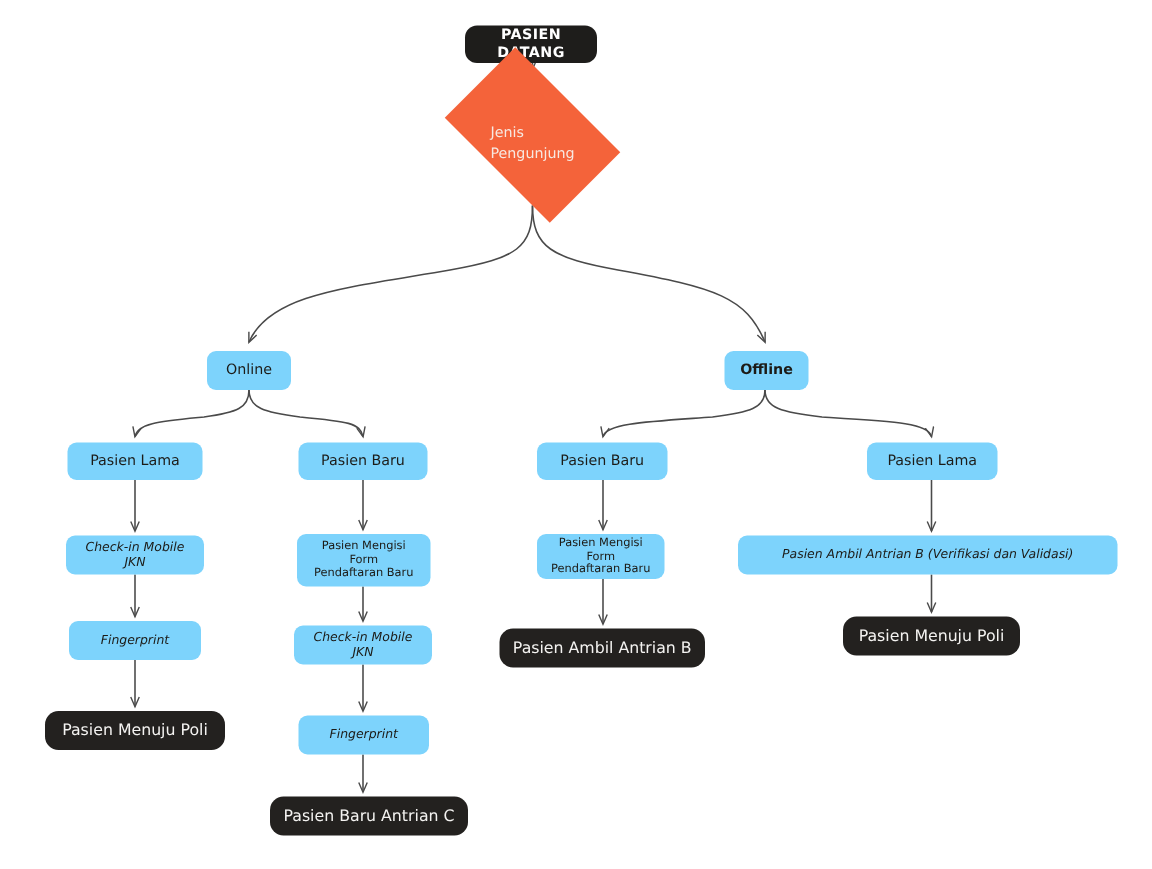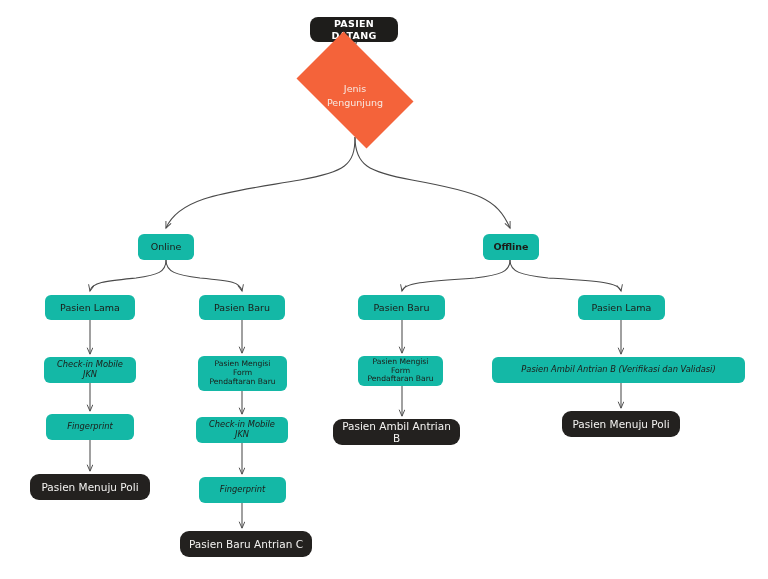--- a/index.html
+++ b/index.html
@@ -31,21 +31,21 @@
     align-items: center;
     justify-content: center;
     text-align: center;
     box-sizing: border-box;
     border-radius: 6px;
     line-height: 1.18;
     padding: 2px 6px;
     white-space: pre-line;
   }
   .node.yellow {
-    background: #14b8a6;
+    background: #7dd3fc;
     color: #1c1b17;
     font-size: 9.5px;
   }
   .node.dark {
     background: #23211f;
     color: #f4f3f1;
     font-size: 10.5px;
     border-radius: 9px;
   }
   .node.start {
@@ -61,21 +61,20 @@
     font-style: italic;
   }
   .node.tiny {
     font-size: 7.6px;
   }
   .diamond {
     position: absolute;
     display: flex;
     align-items: center;
     justify-content: center;
-    text-align: center;
     color: #f7e9e2;
     font-size: 9.5px;
     line-height: 1.45;
     white-space: pre-line;
   }
   .diamond .dshape {
     position: absolute;
     left: 0;
     top: 0;
     width: 100%;
@@ -152,19 +151,19 @@
   <div class="node yellow" style="left:199px; top:295px; width:86px; height:25px;">Pasien Baru</div>
   <div class="node yellow tiny" style="left:198px; top:356px; width:89px; height:35px;">Pasien Mengisi Form
 Pendaftaran Baru</div>
   <div class="node yellow small" style="left:196px; top:417px; width:92px; height:26px;">Check-in Mobile JKN</div>
   <div class="node yellow small" style="left:199px; top:477px; width:87px; height:26px;">Fingerprint</div>
   <div class="node dark" style="left:180px; top:531px; width:132px; height:26px;">Pasien Baru Antrian C</div>
 
   <div class="node yellow" style="left:358px; top:295px; width:87px; height:25px;">Pasien Baru</div>
   <div class="node yellow tiny" style="left:358px; top:356px; width:85px; height:30px;">Pasien Mengisi Form
 Pendaftaran Baru</div>
-  <div class="node dark" style="left:333px; top:419px; width:127px; height:26px;">Pasien Ambil Antrian B</div>
+  <div class="node dark" style="left:333px; top:419px; width:137px; height:26px;">Pasien Ambil Antrian B</div>
 
   <div class="node yellow" style="left:578px; top:295px; width:87px; height:25px;">Pasien Lama</div>
   <div class="node yellow small" style="left:492px; top:357px; width:253px; height:26px;">Pasien Ambil Antrian B (Verifikasi dan Validasi)</div>
   <div class="node dark" style="left:562px; top:411px; width:118px; height:26px;">Pasien Menuju Poli</div>
 
 </div>
 
 </body></html>

